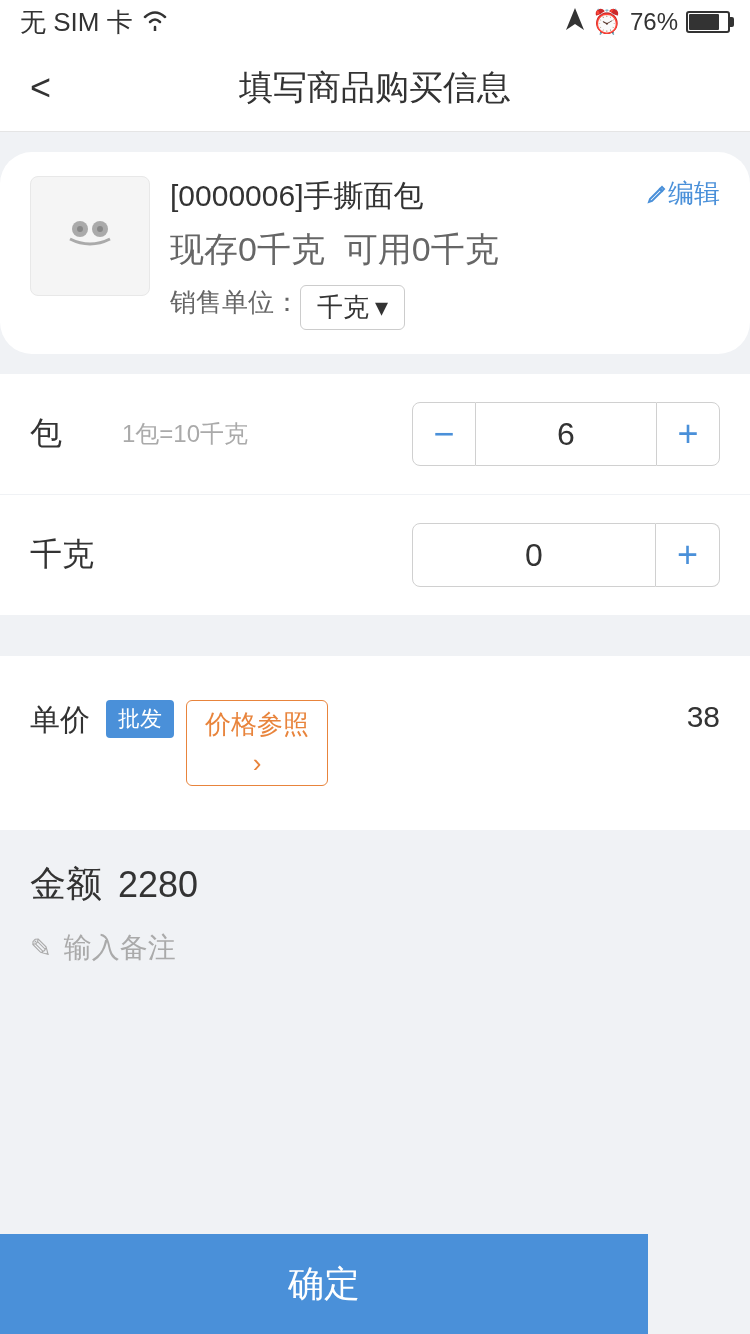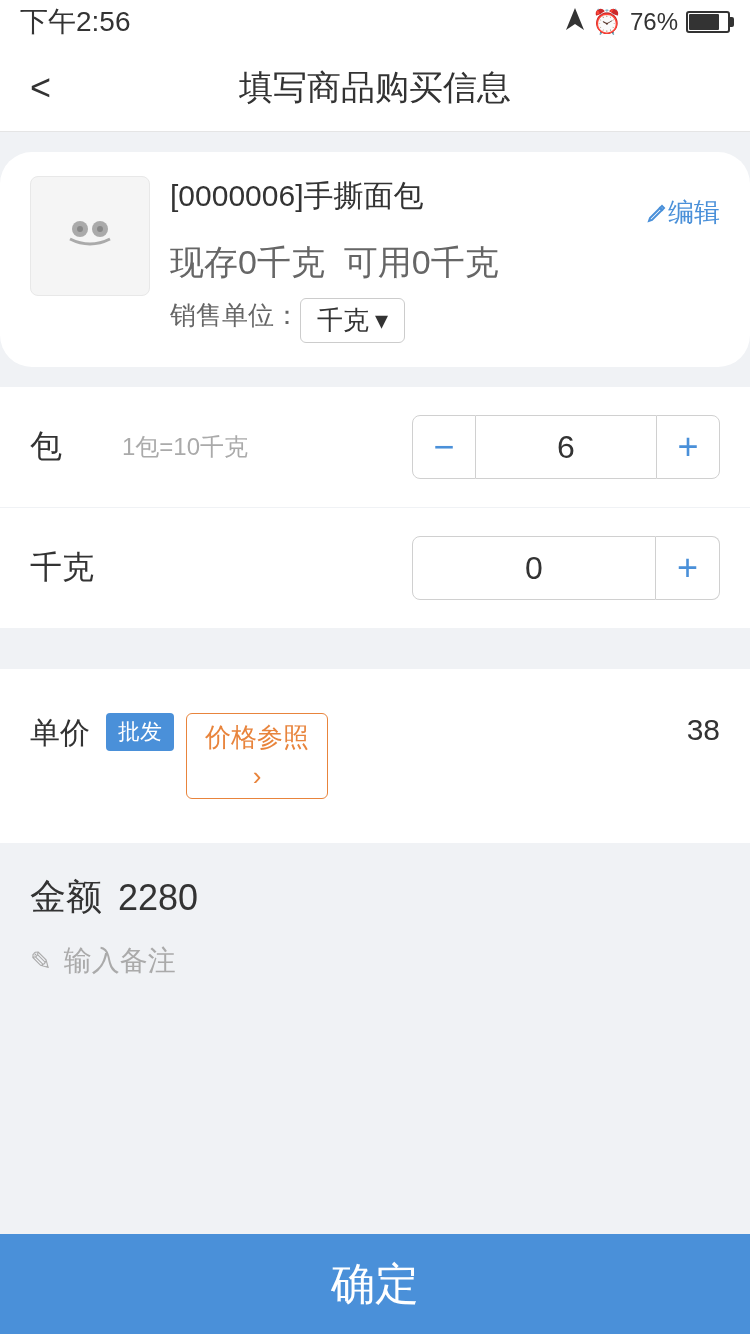--- a/index.html
+++ b/index.html
@@ -121,21 +121,20 @@
       flex: 1;
     }
     .edit-btn {
       font-size: 26px;
       color: #4a90d9;
       display: flex;
       align-items: center;
       gap: 0;
       white-space: nowrap;
       cursor: pointer;
-      margin-top: 19px;
     }
     .product-stock {
       font-size: 34px;
       color: #666;
       margin-top: 10px;
     }
     .product-unit-row {
       display: flex;
       align-items: flex-start;
       gap: 0;
@@ -336,43 +335,52 @@
       color: #aaa;
       font-size: 28px;
       cursor: pointer;
     }
 
     
     .confirm-btn {
       position: fixed;
       bottom: 0;
       left: 0;
-      width: 750px;
+      width: 648px;
       height: 100px;
       background: #4a90d9;
       color: #fff;
-      font-size: 44px;
+      font-size: 36px;
       border: none;
       cursor: pointer;
       display: flex;
       align-items: center;
       justify-content: center;
     }
 
     
     .empty-area {
       height: 200px;
       background: #f0f2f5;
     }
   </style>
 </head>
 <body>
 
 <div class="status-bar">
-  <div class="status-center">下午2:56</div>
+  <div class="status-left">
+    <span>无 SIM 卡</span>
+    <span>
+      <svg width="28" height="22" viewBox="0 0 28 22">
+        <path d="M14 18 Q14 22 14 22" stroke="#333" stroke-width="2.5" fill="none" stroke-linecap="round"></path>
+        <path d="M9 13 Q14 8 19 13" stroke="#333" stroke-width="2.5" fill="none" stroke-linecap="round"></path>
+        <path d="M4 8 Q14 -1 24 8" stroke="#333" stroke-width="2.5" fill="none" stroke-linecap="round"></path>
+      </svg>
+    </span>
+  </div>
   <div class="status-right">
     <span>
       <svg width="18" height="22" viewBox="0 0 18 22" fill="#333">
         <path d="M9 0 L18 22 L9 16 L0 22 Z"></path>
       </svg>
     </span>
     <span>⏰</span>
     <span>76%</span>
     <span class="battery-icon">
         <span class="battery-fill"></span>

